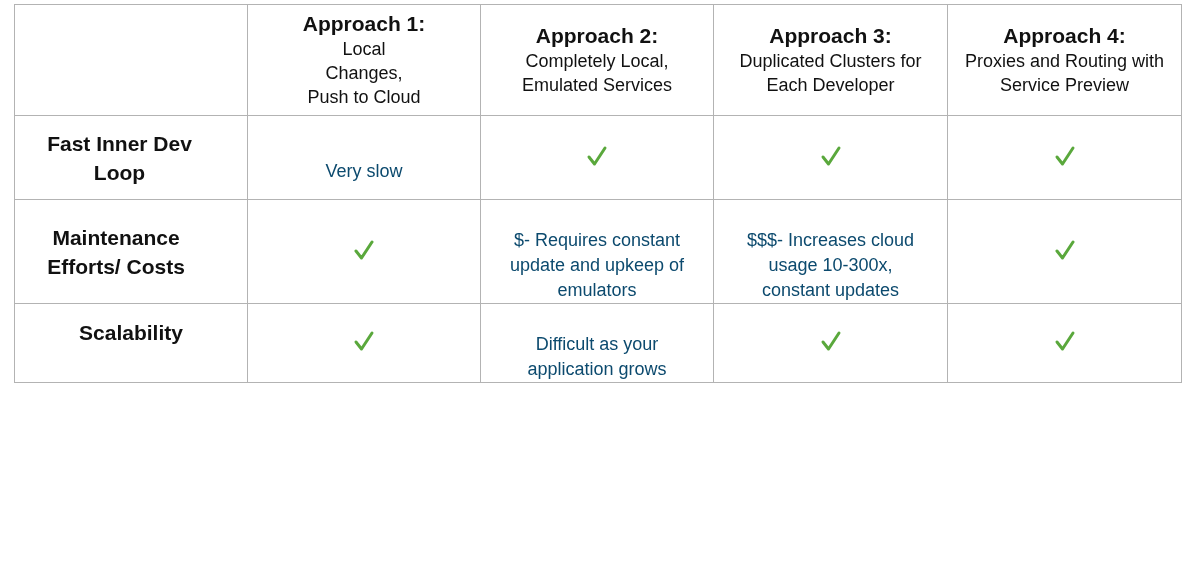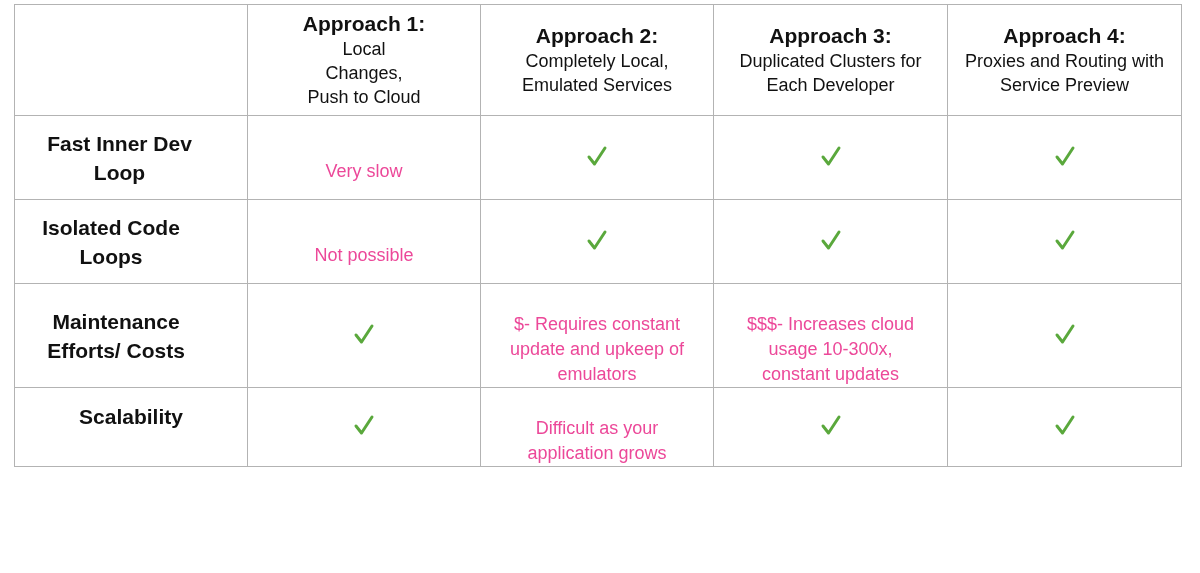--- a/index.html
+++ b/index.html
@@ -64,21 +64,21 @@
       font-weight: bold;
       font-size: 21px;
       line-height: 29px;
       color: #111;
     }
     td.row-label.top { vertical-align: top; padding-top: 14px; }
 
     .cell-text {
       font-size: 18px;
       line-height: 25px;
-      color: #ec4899;
+      color: #0c4a6e;
       display: inline-block;
       padding: 0 8px;
       margin-top: 28px;
     }
     .check {
       display: inline-block;
       width: 22px;
       height: 22px;
     }
     .check svg { display: block; }
@@ -122,33 +122,20 @@
               <path d="M3 12 L8.5 19 L19 3" fill="none" stroke="#5aa83c" stroke-width="3" stroke-linecap="round" stroke-linejoin="round"></path>
             </svg></span></td>
     <td><span class="check"><svg width="22" height="22" viewBox="0 0 22 22">
               <path d="M3 12 L8.5 19 L19 3" fill="none" stroke="#5aa83c" stroke-width="3" stroke-linecap="round" stroke-linejoin="round"></path>
             </svg></span></td>
     <td><span class="check"><svg width="22" height="22" viewBox="0 0 22 22">
               <path d="M3 12 L8.5 19 L19 3" fill="none" stroke="#5aa83c" stroke-width="3" stroke-linecap="round" stroke-linejoin="round"></path>
             </svg></span></td>
   </tr>
 
-  <tr class="r2">
-    <td class="row-label" style="padding-right:40px;">Isolated Code Loops</td>
-    <td><span class="cell-text">Not possible</span></td>
-    <td><span class="check"><svg width="22" height="22" viewBox="0 0 22 22">
-              <path d="M3 12 L8.5 19 L19 3" fill="none" stroke="#5aa83c" stroke-width="3" stroke-linecap="round" stroke-linejoin="round"></path>
-            </svg></span></td>
-    <td><span class="check"><svg width="22" height="22" viewBox="0 0 22 22">
-              <path d="M3 12 L8.5 19 L19 3" fill="none" stroke="#5aa83c" stroke-width="3" stroke-linecap="round" stroke-linejoin="round"></path>
-            </svg></span></td>
-    <td><span class="check"><svg width="22" height="22" viewBox="0 0 22 22">
-              <path d="M3 12 L8.5 19 L19 3" fill="none" stroke="#5aa83c" stroke-width="3" stroke-linecap="round" stroke-linejoin="round"></path>
-            </svg></span></td>
-  </tr>
 
 
   <tr class="r4">
     <td class="row-label" style="padding-right:30px;">Maintenance Efforts/ Costs</td>
     <td><span class="check"><svg width="22" height="22" viewBox="0 0 22 22">
               <path d="M3 12 L8.5 19 L19 3" fill="none" stroke="#5aa83c" stroke-width="3" stroke-linecap="round" stroke-linejoin="round"></path>
             </svg></span></td>
     <td><span class="cell-text" style="padding:0 14px;">$- Requires constant update and upkeep of emulators</span></td>
     <td><span class="cell-text" style="padding:0 20px;">$$$-  Increases cloud usage 10-300x, constant updates</span></td>
     <td><span class="check"><svg width="22" height="22" viewBox="0 0 22 22">

